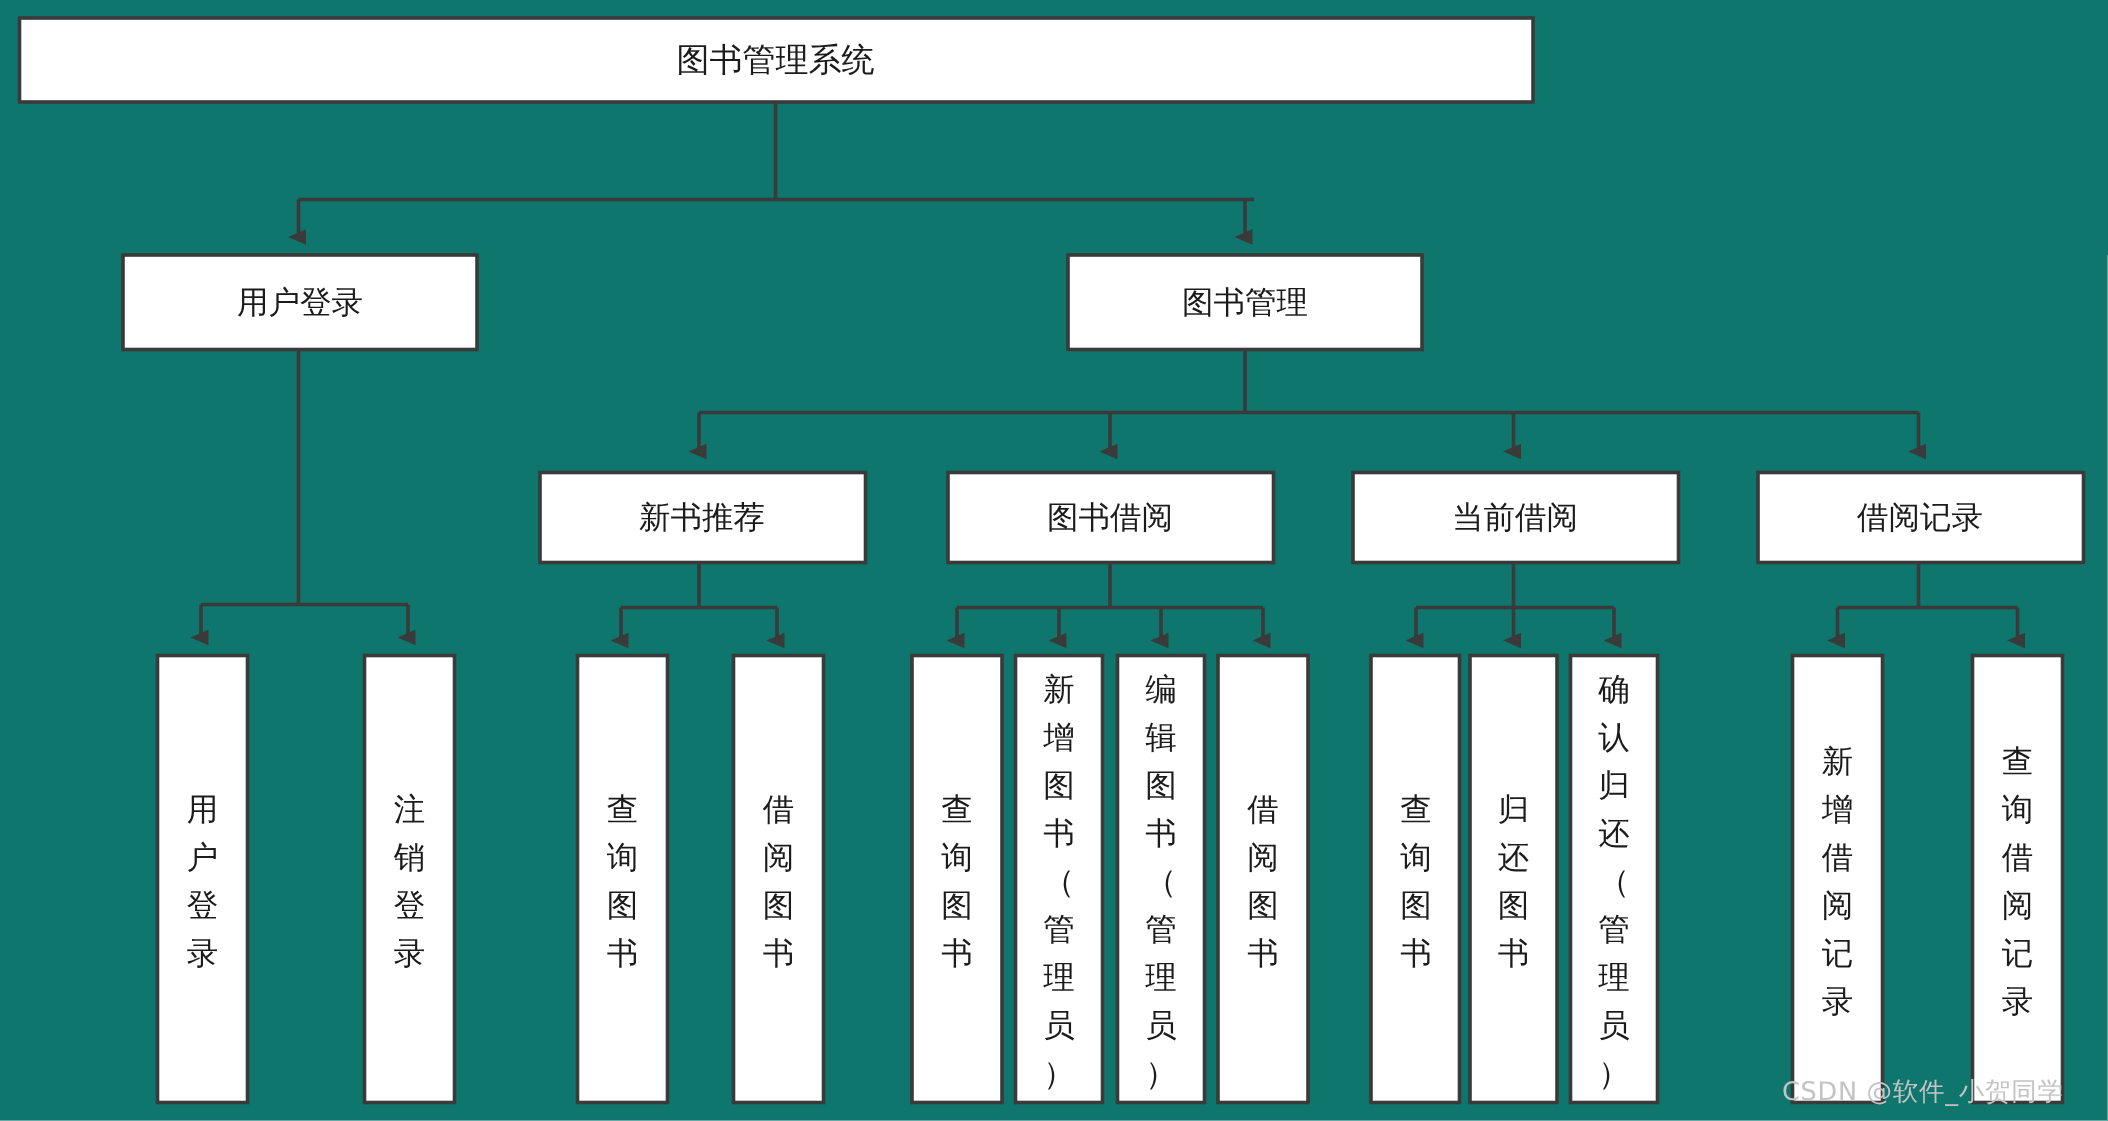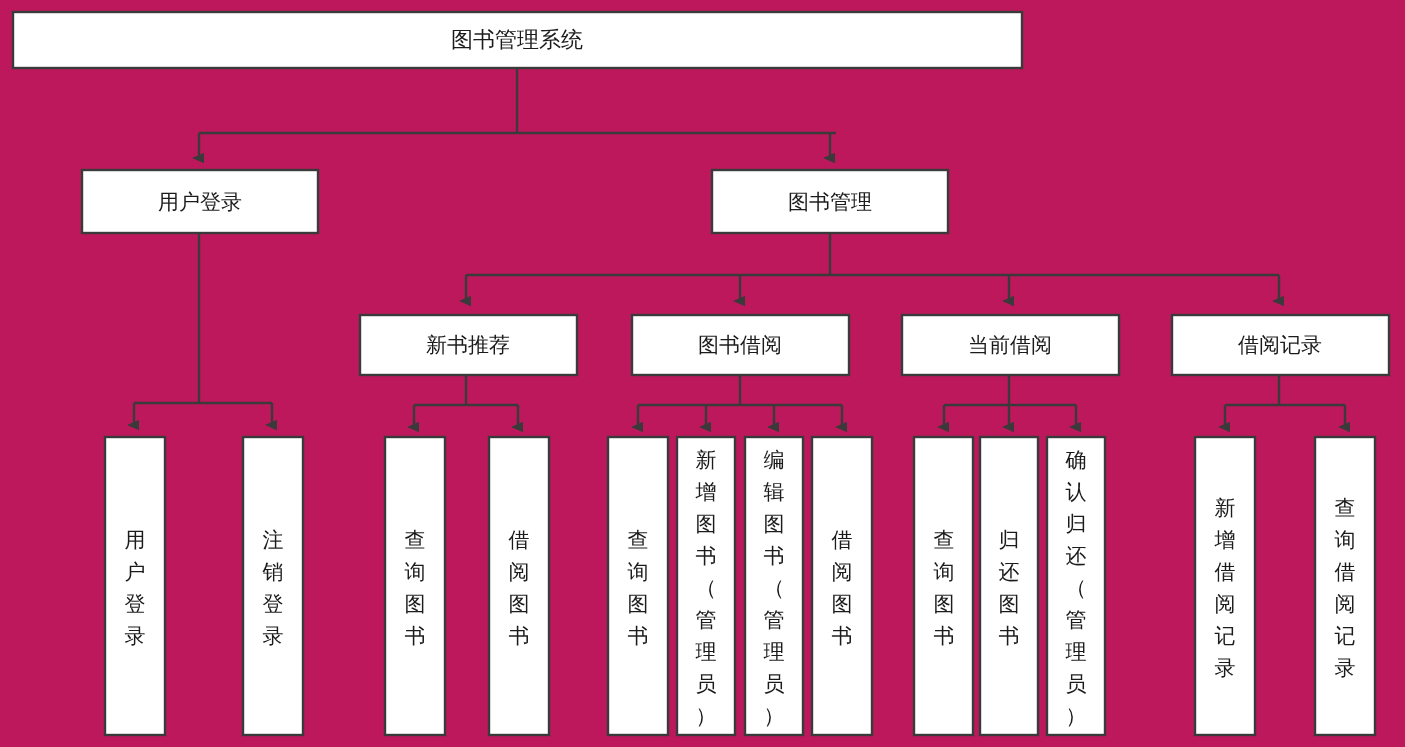--- a/index.html
+++ b/index.html
@@ -1,20 +1,20 @@
 <!DOCTYPE html>
 <html><head>
 <meta charset="utf-8">
 <style>
   html,body{margin:0;padding:0;background:#ffffff;}
   body{
     font-family:"DejaVu Sans","Liberation Sans",sans-serif;
     width:1405px;height:747px;overflow:hidden;
   }
-  #stage{position:relative;width:1405px;height:747px;background:#be185d;}
+  #stage{position:relative;width:1405px;height:747px;background:#0f766e;}
   svg#diagram{position:absolute;left:0;top:0;width:1405px;height:747px;}
   .node-box{fill:#ffffff;stroke:#3a3a3a;stroke-width:2.4;}
   .connector{stroke:#3a3a3a;stroke-width:2.4;fill:none;}
   .arrow-head{fill:#3a3a3a;stroke:none;}
   .node-label{
     font-family:"DejaVu Sans","Liberation Sans",sans-serif;
     fill:#1b1b1b;font-size:21px;text-anchor:middle;
     dominant-baseline:middle;
   }
   .node-label.title-label{font-size:22px;}
@@ -180,13 +180,14 @@
     <g>
       <rect class="node-box" x="1195" y="437" width="60" height="298"></rect>
       <text class="vert-label" x="1225" y="514.96"><tspan x="1225" dy="0">新</tspan><tspan x="1225" dy="32">增</tspan><tspan x="1225" dy="32">借</tspan><tspan x="1225" dy="32">阅</tspan><tspan x="1225" dy="32">记</tspan><tspan x="1225" dy="32">录</tspan></text>
     </g>
     <g>
       <rect class="node-box" x="1315" y="437" width="60" height="298"></rect>
       <text class="vert-label" x="1345" y="514.96"><tspan x="1345" dy="0">查</tspan><tspan x="1345" dy="32">询</tspan><tspan x="1345" dy="32">借</tspan><tspan x="1345" dy="32">阅</tspan><tspan x="1345" dy="32">记</tspan><tspan x="1345" dy="32">录</tspan></text>
     </g>
   </svg>
 
+  <div class="watermark" style="left:1188px;top:716px;">CSDN @软件_小贺同学</div>
 </div>
 
 </body></html>

